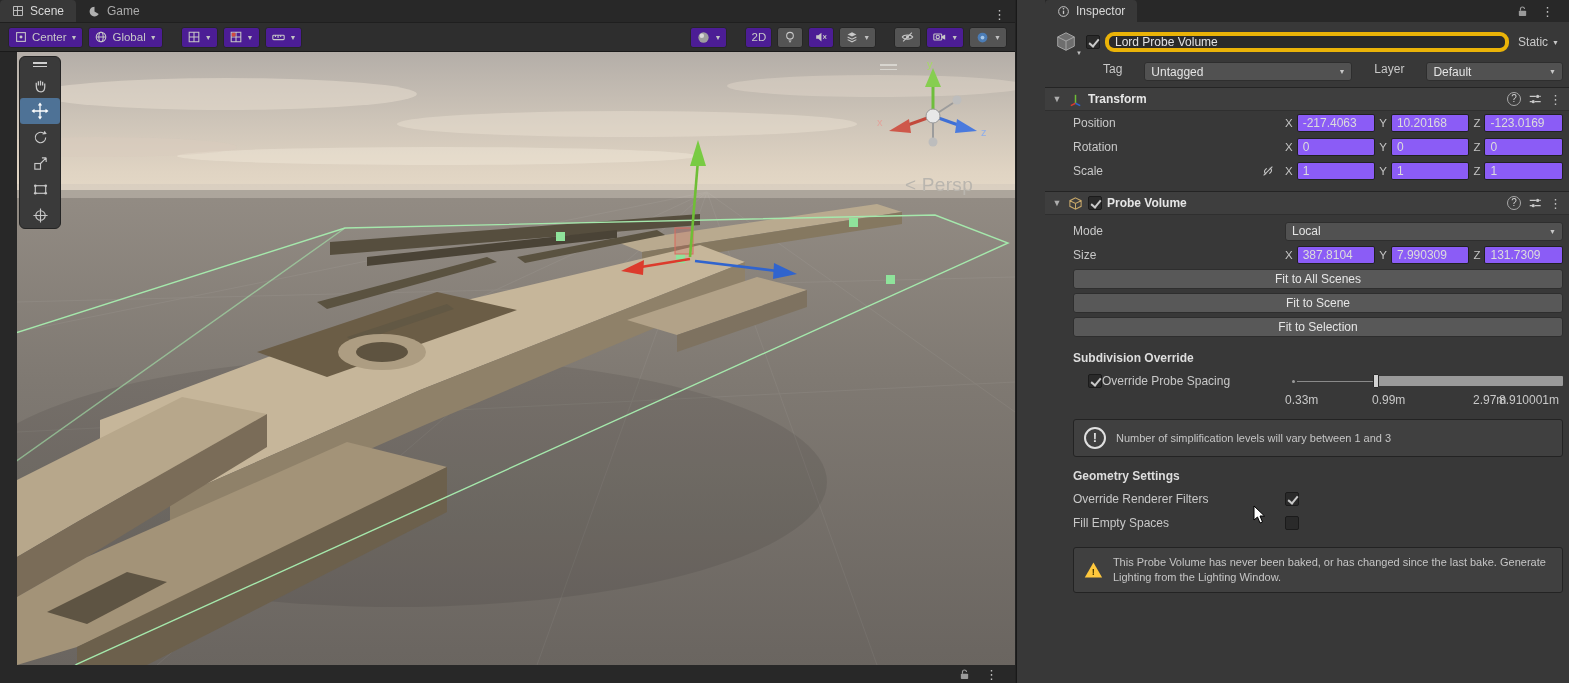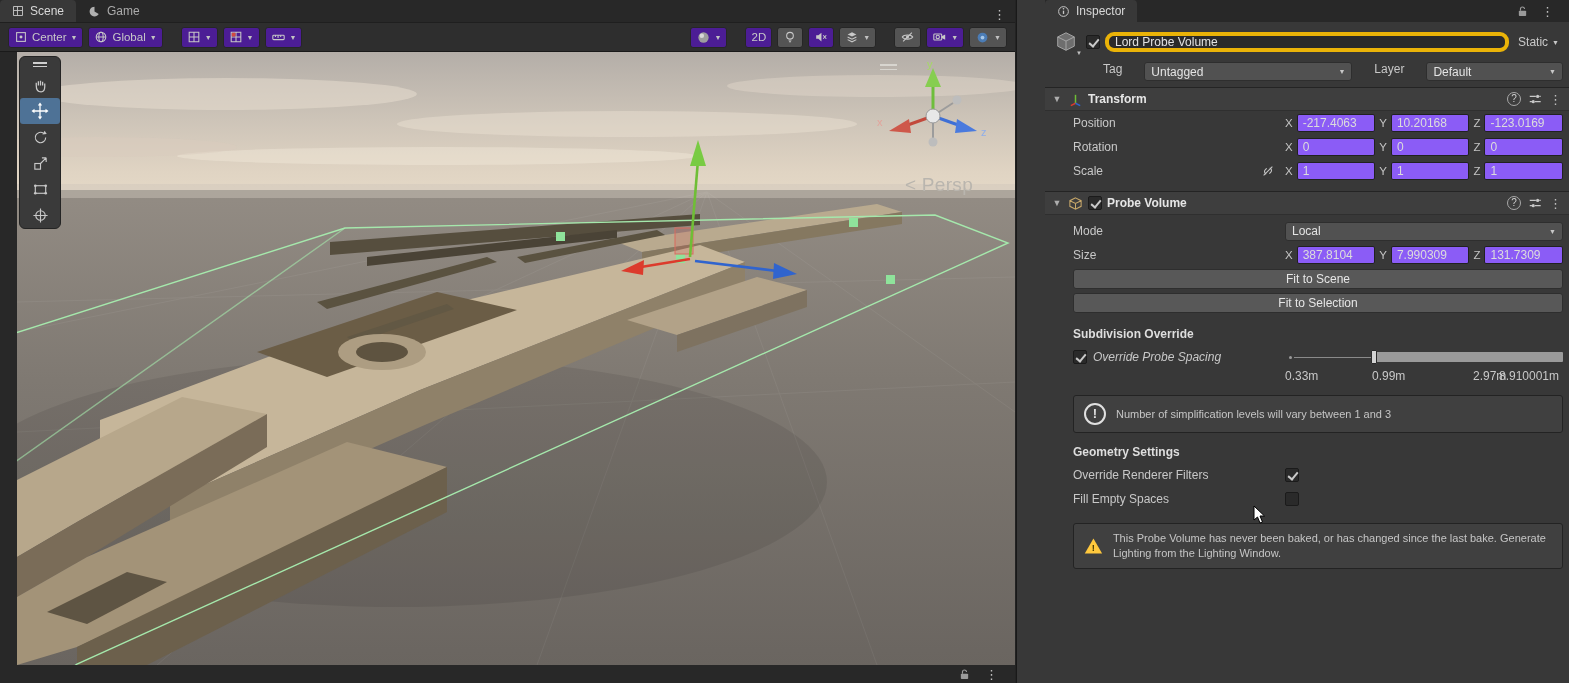--- a/index.html
+++ b/index.html
@@ -84,21 +84,21 @@
   .axis { color:#C4C4C4; font-size:11.5px; flex:0 0 auto; }
   .field { flex:1; height:18px; background:#8b5cf6; border:1px solid #212121; border-radius:2px;
     color:#DCDCDC; display:flex; align-items:center; padding:0 5px; overflow:hidden; white-space:nowrap; min-width:0; }
   .indent1 { padding-left:46px; }
   .indent1 .plabel { flex:0 0 194px; }
 
   .fit-btn { display:block; height:20px; margin:2px 6px 2px 28px; background:#585858; border:1px solid #2E2E2E;
     border-radius:3px; color:#E6E6E6; text-align:center; line-height:18px; font-size:12px; }
   .sec-header { font-weight:bold; color:#DEDEDE; margin:12px 6px 4px 28px; }
 
-  .spacing-row { display:flex; align-items:center; height:20px; margin:2px 6px 0 0; padding-left:28px; gap:6px;font-style:italic; }
+  .spacing-row { display:flex; align-items:center; height:20px; margin:2px 6px 0 15px; padding-left:28px; gap:0; }
   .spacing-row .slabel { color:#C8C8C8; flex:0 0 190px; }
   .minmax { position:relative; flex:1; height:18px; }
   .minmax .dot { position:absolute; left:0; top:8px; width:3px; height:3px; background:#9A9A9A; border-radius:50%; }
   .minmax .thin { position:absolute; left:5px; width:calc(31% - 5px); top:9px; height:1px; background:#8A8A8A; }
   .minmax .range { position:absolute; left:31%; right:0; top:4px; height:10px; background:#9A9A9A; border-radius:1px; }
   .minmax .handle { position:absolute; left:calc(31% - 3px); top:2px; width:6px; height:14px; background:#D2D2D2; border:1px solid #2A2A2A; border-radius:1px; }
   .ticks { position:relative; height:16px; margin:2px 6px 0 0; color:#C8C8C8; }
   .ticks span { position:absolute; top:0; }
   .t0 { left:240px; } .t1 { left:327px; } .t2 { left:428px; } .t3 { right:4px; }
 
@@ -538,20 +538,21 @@
       <div class="pval">
         <span class="axis">X</span>
         <div class="field">387.8104</div>
         <span class="axis">Y</span>
         <div class="field">7.990309</div>
         <span class="axis">Z</span>
         <div class="field">131.7309</div>
       </div>
     </div>
 
+    <button class="fit-btn" style="width:calc(100% - 34px)">Fit to All Scenes</button>
     <button class="fit-btn" style="width:calc(100% - 34px)">Fit to Scene</button>
     <button class="fit-btn" style="width:calc(100% - 34px)">Fit to Selection</button>
 
     <div class="sec-header">Subdivision Override</div>
 
     <div class="spacing-row">
       <span class="checkbox checked"></span>
       <span class="slabel">Override Probe Spacing</span>
       <div class="minmax">
         <span class="dot"></span>

